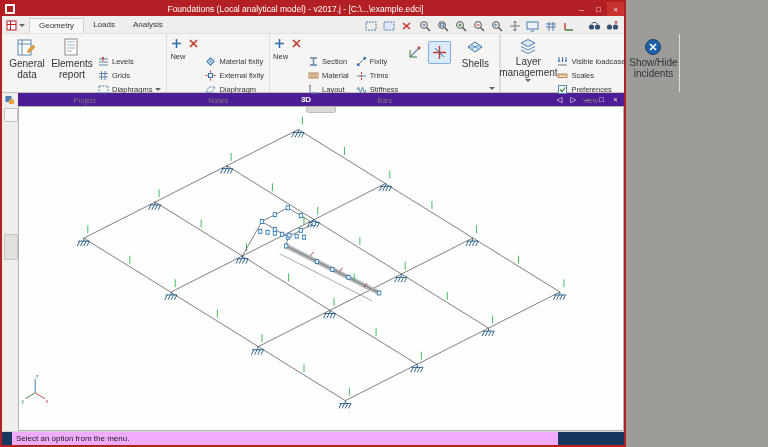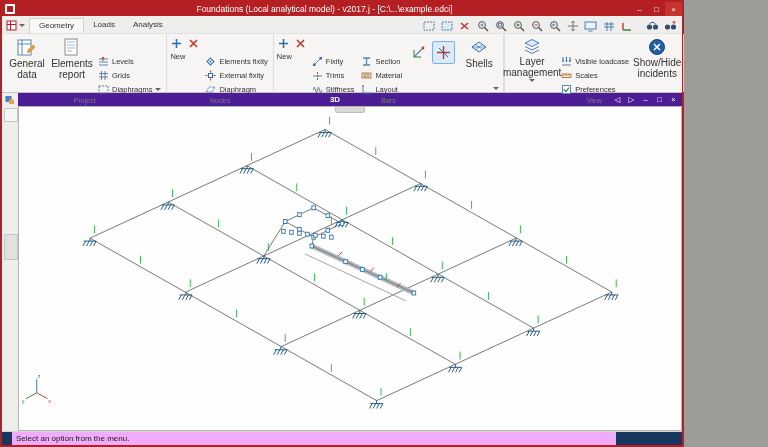--- a/index.html
+++ b/index.html
@@ -1,17 +1,17 @@
 <!DOCTYPE html>
 <html><head>
 <meta charset="utf-8">
 <style>
   html,body{margin:0;padding:0;}
   body{width:768px;height:447px;overflow:hidden;font-family:"Liberation Sans",sans-serif;background:#9e9c99;}
-  .window{position:absolute;inset:0;width:684px;height:447px;border:2px solid #b41f24;box-sizing:border-box;display:flex;flex-direction:column;background:#f4f3f1;}
+  .window{position:absolute;inset:0;width:626px;height:447px;border:2px solid #b41f24;box-sizing:border-box;display:flex;flex-direction:column;background:#f4f3f1;}
 
   
   .titlebar{height:14px;background:#b41f24;color:#fff;display:flex;align-items:center;font-size:8.5px;flex:0 0 auto;}
   .app-icon{width:10px;height:10px;background:#fff;border-radius:1px;margin:0 3px 0 3px;position:relative;}
   .app-icon::after{content:"";position:absolute;inset:2px;background:#b41f24;}
   .title-text{flex:1;text-align:center;white-space:nowrap;overflow:hidden;text-overflow:ellipsis;}
   .tb-btn{width:17px;height:14px;display:flex;align-items:center;justify-content:center;font-size:8px;color:#fff;}
   .tb-btn.close{background:#c8332e;}
 
   
@@ -245,21 +245,21 @@
               </span>
           </div>
           <span class="newlabel">New</span>
         </div>
         <div class="smallcol">
           <div class="smallitem">
             <svg width="11" height="11" viewBox="0 0 11 11">
                 <rect x="3" y="3" width="5" height="5" fill="#eaf2fa" stroke="#2f6fb1" transform="rotate(45 5.5 5.5)"></rect>
                 <circle cx="5.5" cy="5.5" r="1" fill="#2f6fb1"></circle>
               </svg>
-            <span>Elements fixity</span>
+            <span>Material fixity</span>
           </div>
           <div class="smallitem">
             <svg width="11" height="11" viewBox="0 0 11 11">
                 <rect x="3.5" y="3.5" width="4" height="4" fill="#fff" stroke="#2f6fb1"></rect>
                 <path d="M5.5,0.5v2M5.5,8.5v2M0.5,5.5h2M8.5,5.5h2" stroke="#c0392b"></path>
               </svg>
             <span>External fixity</span>
           </div>
           <div class="smallitem">
             <svg width="11" height="11" viewBox="0 0 11 11">
@@ -285,60 +285,60 @@
                 <svg width="11" height="11" viewBox="0 0 11 11">
                   <path d="M2,2l7,7M9,2L2,9" stroke="#c0392b" stroke-width="1.6"></path>
                 </svg>
               </span>
           </div>
           <span class="newlabel">New</span>
         </div>
         <div class="smallcol">
           <div class="smallitem">
             <svg width="11" height="11" viewBox="0 0 11 11">
+                <path d="M2,2h7M2,9h7M5.5,2v7" stroke="#5b87ad" stroke-width="1.4"></path>
+              </svg>
+            <span>Section</span>
+          </div>
+          <div class="smallitem">
+            <svg width="11" height="11" viewBox="0 0 11 11">
+                <rect x="1" y="3" width="9" height="5" fill="#e9c9a8" stroke="#b5885c"></rect>
+                <path d="M4,3v5M7,3v5" stroke="#b5885c"></path>
+              </svg>
+            <span>Material</span>
+          </div>
+          <div class="smallitem">
+            <svg width="11" height="11" viewBox="0 0 11 11">
+                <path d="M2,1v8h8" fill="none" stroke="#5b87ad"></path>
+                <path d="M2,1l-1,1.6h2z" fill="#c0392b"></path>
+              </svg>
+            <span>Layout</span>
+          </div>
+        </div>
+        <div class="smallcol">
+          <div class="smallitem">
+            <svg width="11" height="11" viewBox="0 0 11 11">
                 <path d="M2,9L9,2" stroke="#5b87ad"></path>
                 <rect x="1" y="7.5" width="2.5" height="2.5" fill="#2f6fb1"></rect>
                 <rect x="7.5" y="1" width="2.5" height="2.5" fill="#2f6fb1"></rect>
               </svg>
             <span>Fixity</span>
           </div>
           <div class="smallitem">
             <svg width="11" height="11" viewBox="0 0 11 11">
                 <path d="M1,6h9" stroke="#5b87ad"></path>
                 <path d="M5.5,2v8" stroke="#c0392b" stroke-dasharray="2 1"></path>
               </svg>
             <span>Trims</span>
           </div>
           <div class="smallitem">
             <svg width="11" height="11" viewBox="0 0 11 11">
                 <path d="M1,6l1.5-3l2,6l2-6l2,6l1.5-3" fill="none" stroke="#5b87ad"></path>
               </svg>
             <span>Stiffness</span>
-          </div>
-        </div>
-        <div class="smallcol">
-          <div class="smallitem">
-            <svg width="11" height="11" viewBox="0 0 11 11">
-                <path d="M2,2h7M2,9h7M5.5,2v7" stroke="#5b87ad" stroke-width="1.4"></path>
-              </svg>
-            <span>Section</span>
-          </div>
-          <div class="smallitem">
-            <svg width="11" height="11" viewBox="0 0 11 11">
-                <rect x="1" y="3" width="9" height="5" fill="#e9c9a8" stroke="#b5885c"></rect>
-                <path d="M4,3v5M7,3v5" stroke="#b5885c"></path>
-              </svg>
-            <span>Material</span>
-          </div>
-          <div class="smallitem">
-            <svg width="11" height="11" viewBox="0 0 11 11">
-                <path d="M2,1v8h8" fill="none" stroke="#5b87ad"></path>
-                <path d="M2,1l-1,1.6h2z" fill="#c0392b"></path>
-              </svg>
-            <span>Layout</span>
           </div>
         </div>
         <div class="viewbtns">
           <span class="sqbtn">
             <svg width="15" height="15" viewBox="0 0 15 15">
                 <path d="M3,12L12,3" stroke="#5b87ad" stroke-width="1.2"></path>
                 <path d="M3,12L3,5M3,12h7" stroke="#2e7d32"></path>
                 <circle cx="12" cy="3" r="1.4" fill="#c0392b"></circle>
               </svg>
           </span>

